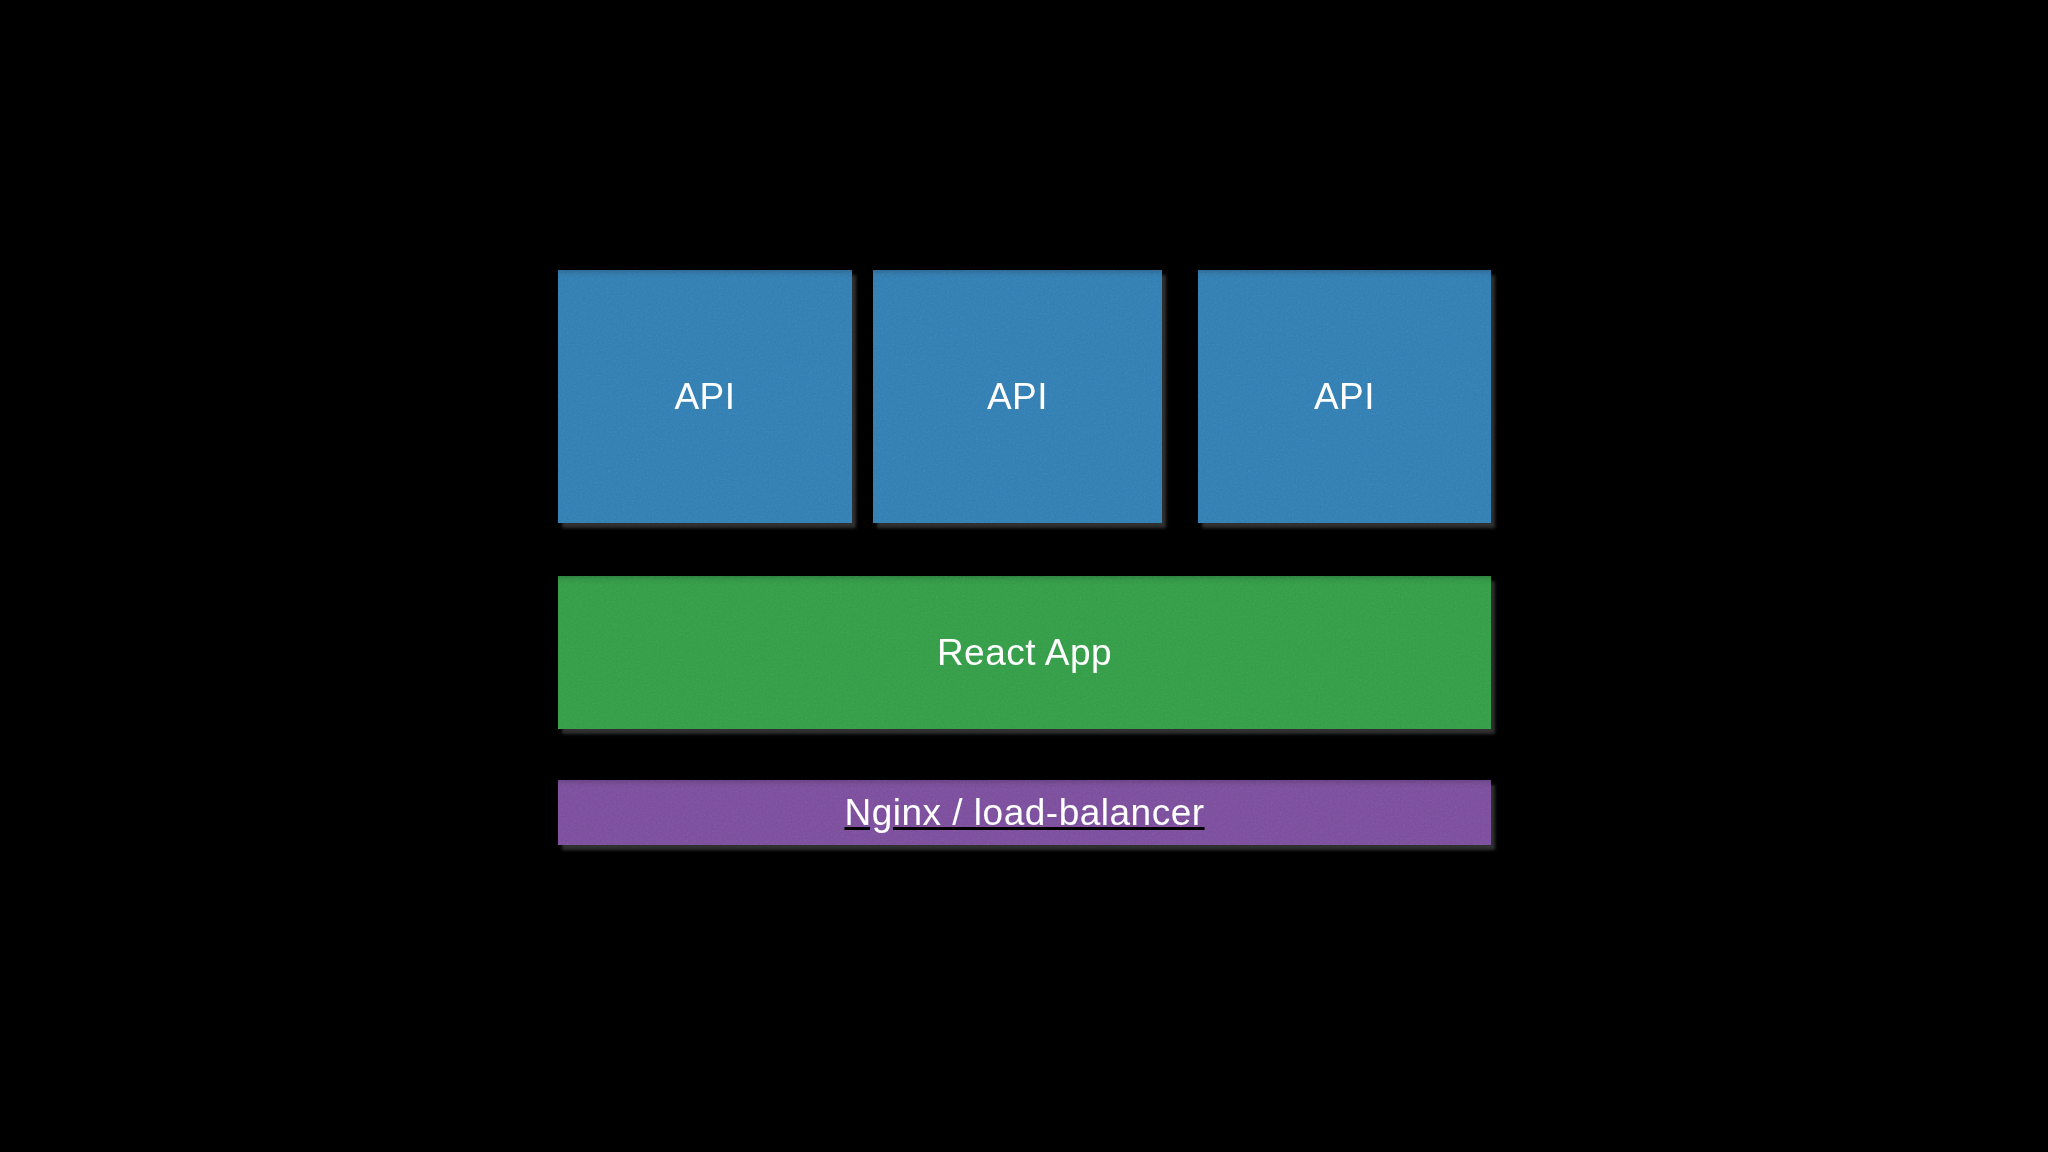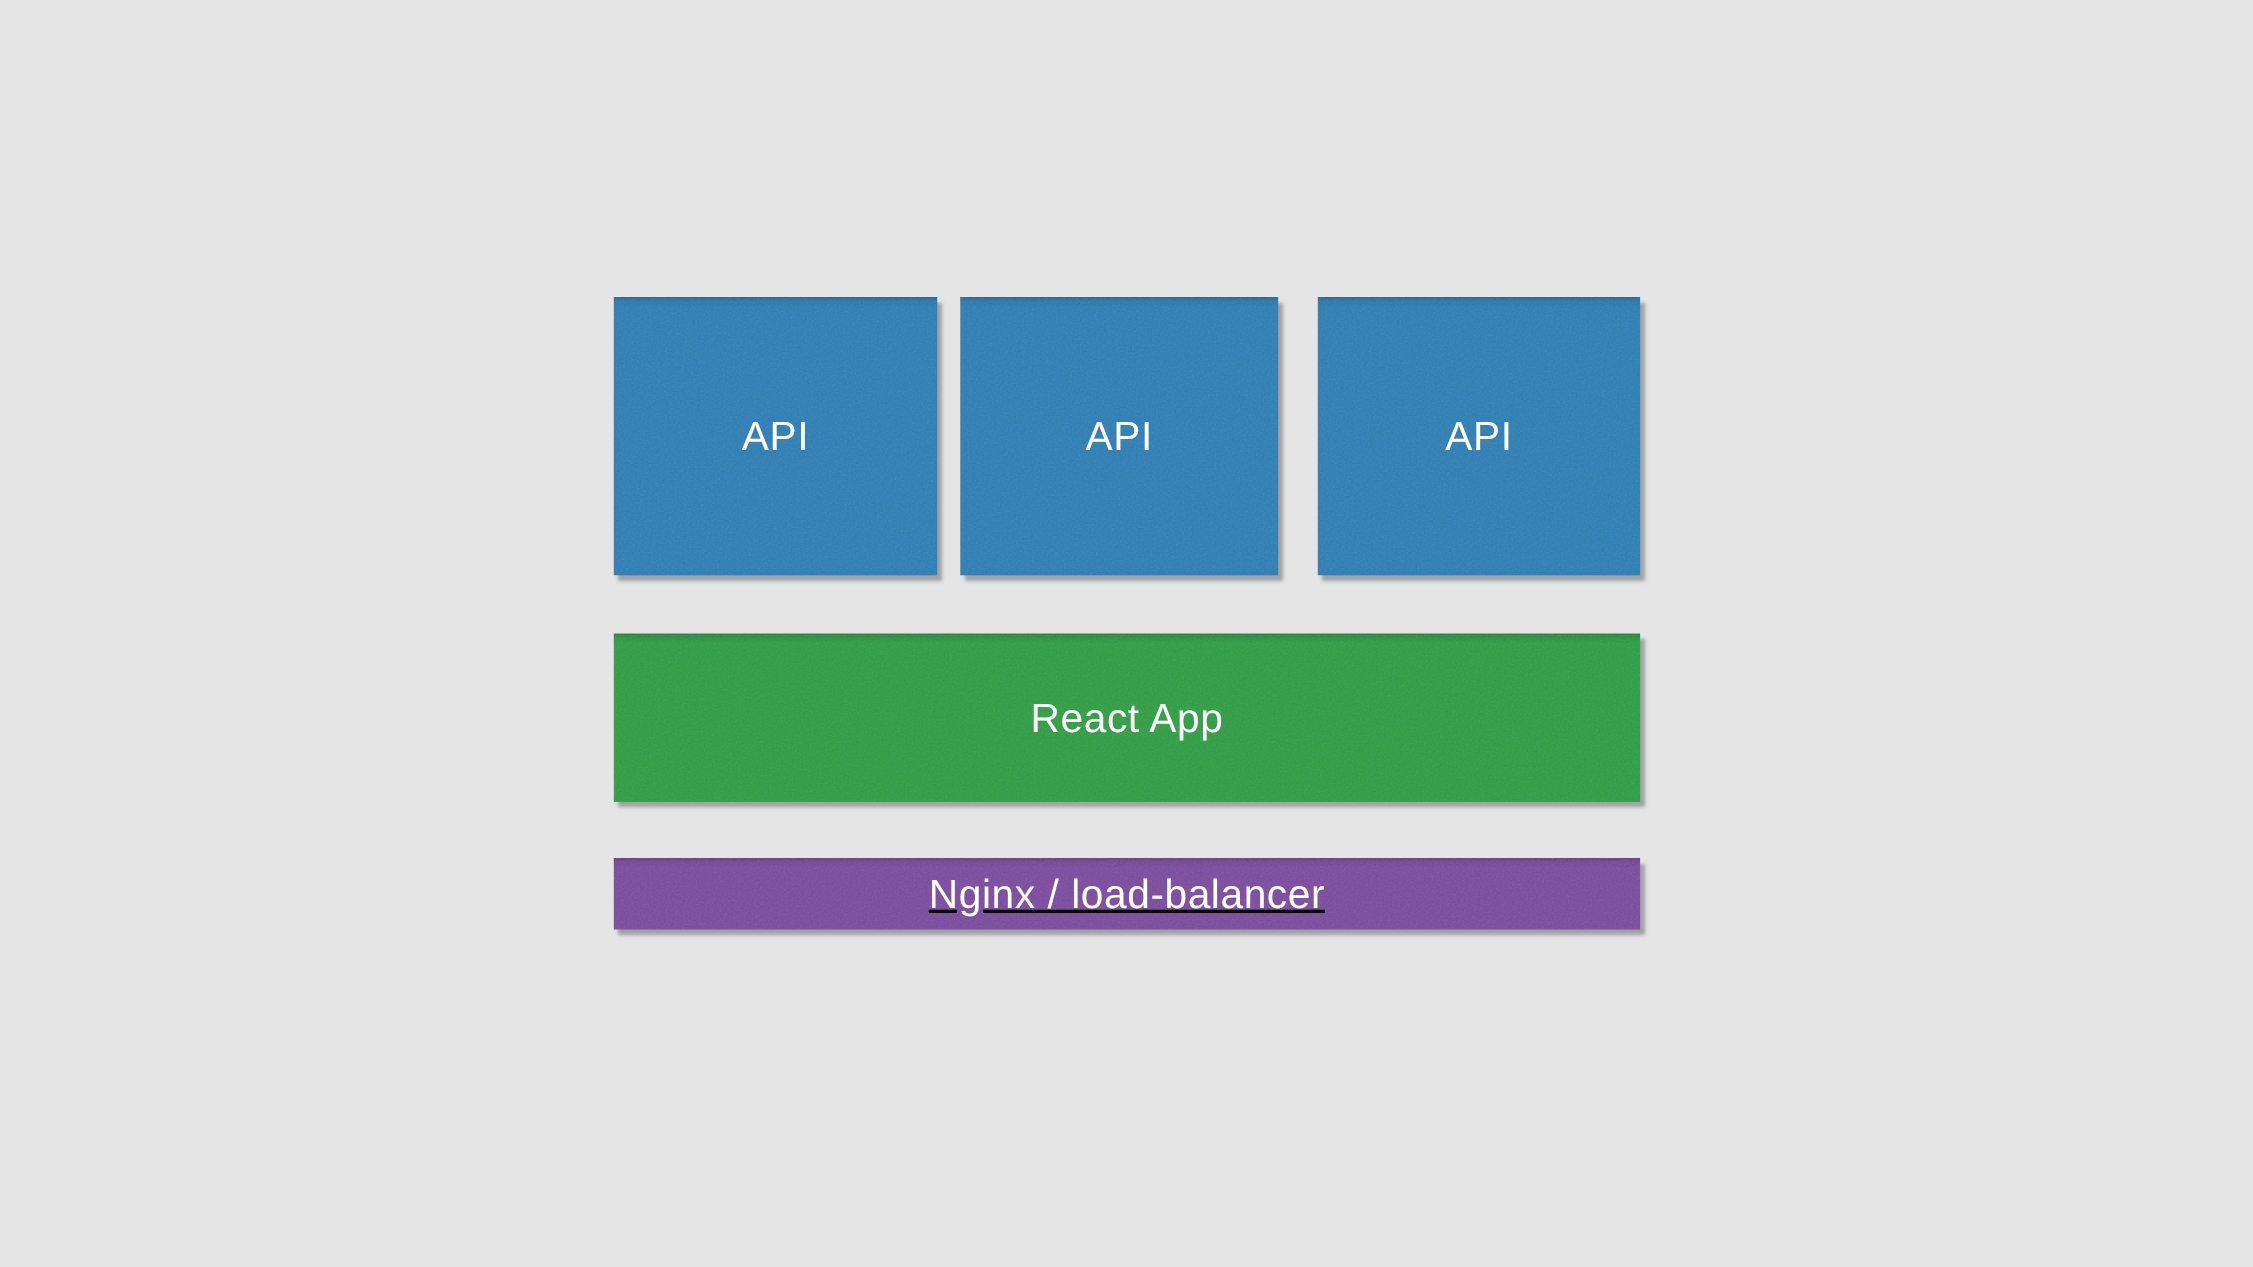--- a/index.html
+++ b/index.html
@@ -47,21 +47,21 @@
   
   .api1  { left: 558px;  top: 270px; width: 294px; height: 253px; }
   .api2  { left: 873px;  top: 270px; width: 289px; height: 253px; }
   .api3  { left: 1198px; top: 270px; width: 293px; height: 253px; }
   .react { left: 558px;  top: 576px; width: 933px; height: 153px; }
   .nginx { left: 558px;  top: 780px; width: 933px; height: 65px;  }
 </style>
 </head>
 <body>
 
-<div class="canvas" style="background-color: #e5e5e5;">
+<div class="canvas" style="background-color: #000000;">
 
   <div class="box api1" style="background-color: rgb(45, 126, 181);">
     <svg class="texture" width="100%" height="100%" preserveAspectRatio="none">
       <filter id="t1">
           <feTurbulence type="fractalNoise" baseFrequency="0.55" numOctaves="3" stitchTiles="stitch"></feTurbulence>
           <feColorMatrix type="saturate" values="0"></feColorMatrix>
         </filter>
       <rect width="100%" height="100%" filter="url(#t1)"></rect>
     </svg>
     <span class="label" style="color: rgb(255, 255, 255);">API</span>

